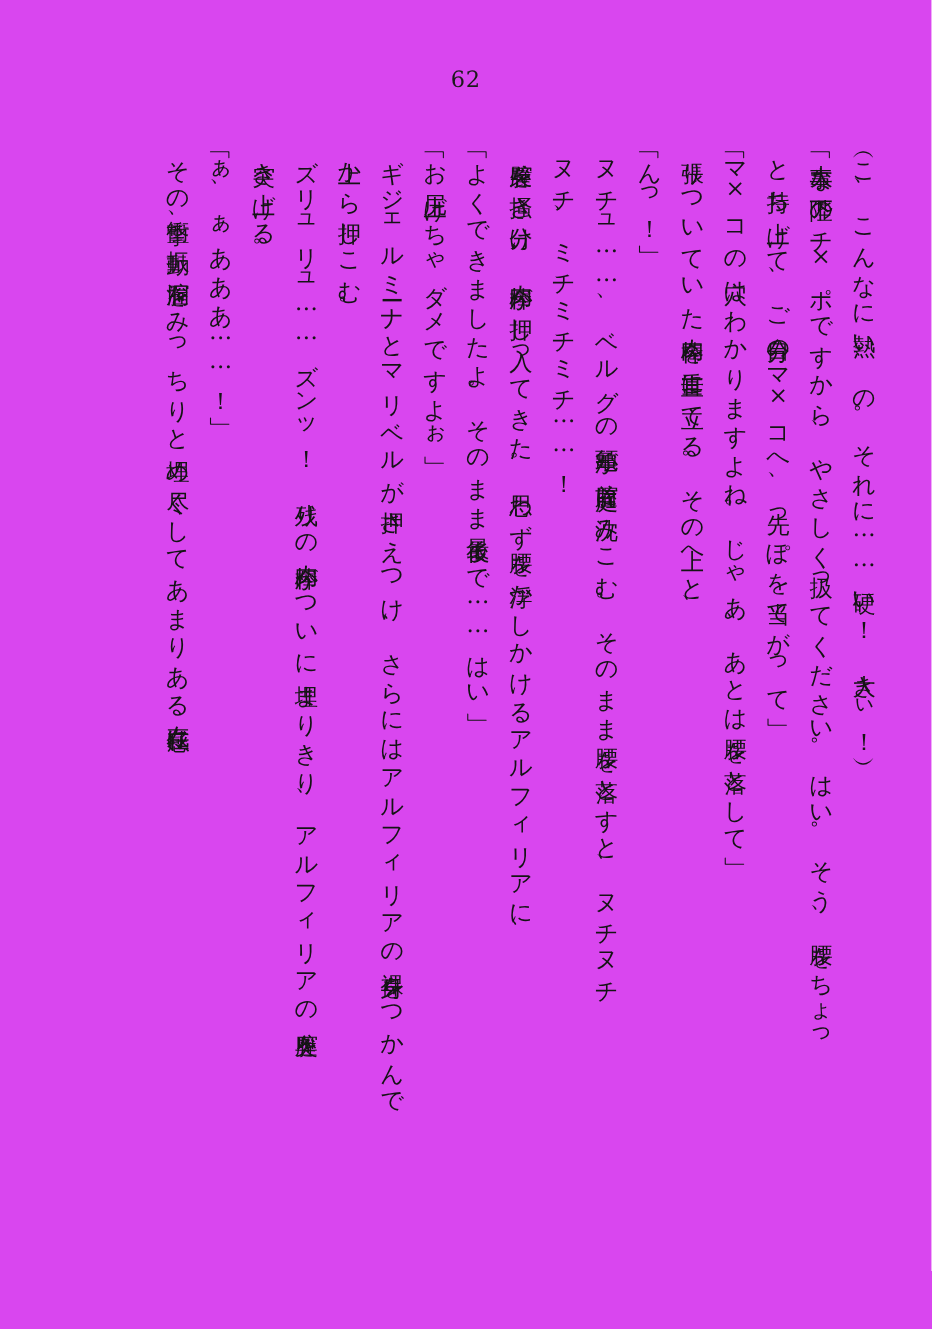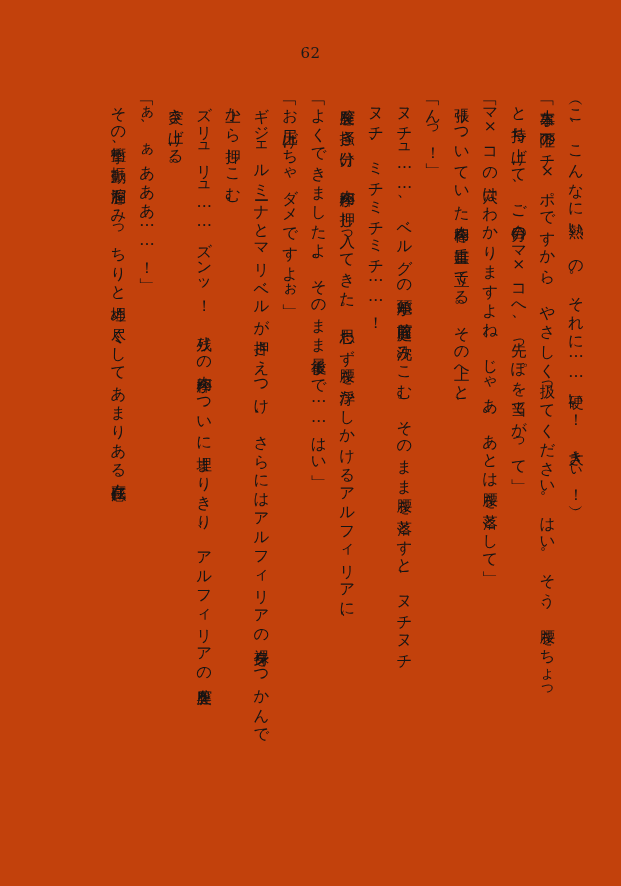--- a/index.html
+++ b/index.html
@@ -7,21 +7,21 @@
     padding: 0;
     background: #ffffff;
   }
   body {
     font-family: "DejaVu Serif", "Liberation Serif", serif;
   }
   .page {
     position: relative;
     width: 621px;
     height: 886px;
-    background: #c2410c;
+    background: #d946ef;
     overflow: hidden;
   }
   .page-number {
     position: absolute;
     top: 44px;
     left: 0;
     right: 0;
     text-align: center;
     font-size: 15px;
     color: #1a1a1a;

